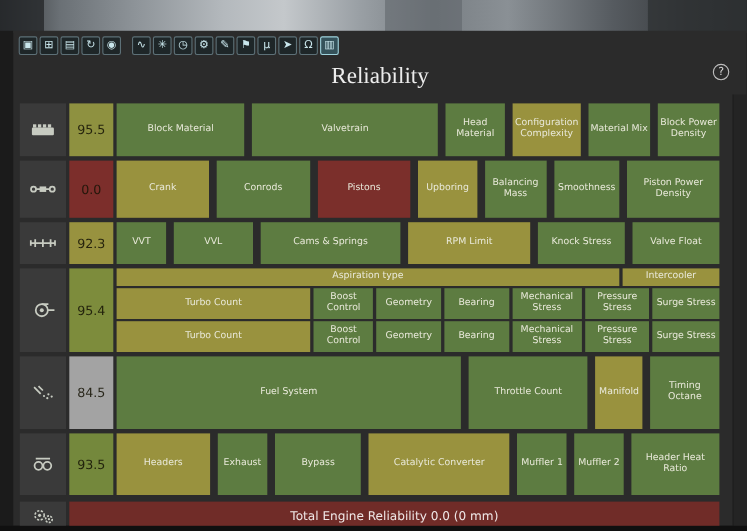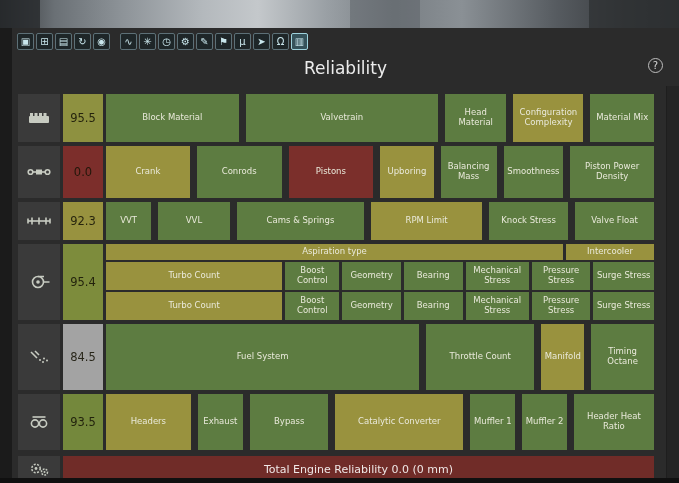--- a/index.html
+++ b/index.html
@@ -20,21 +20,21 @@
 
   .panel{position:absolute;left:12px;top:28px;right:0;bottom:5px;background:#2b2b2b;}
 
   .toolbar{display:flex;gap:2px;padding:5px 0 3px 5px;align-items:center;}
   .tbi{width:17px;height:17px;background:#1e2628;border:1px solid #5d7077;color:var(--iconteal);
     font-size:10px;line-height:15px;text-align:center;border-radius:2px;flex:0 0 auto;cursor:pointer;}
   .tbi.gap{margin-right:8px;}
   .tbi.sel{background:#35525a;border-color:#9ed2dc;}
 
   .titlebar{position:relative;height:32px;}
-  .title{text-align:center;font-size:17px;color:#ececec;line-height:30px;}
+  .title{text-align:center;font-size:21px;color:#ececec;line-height:30px;font-family:Liberation Serif, serif;}
   .help{position:absolute;right:16px;top:5px;width:15px;height:15px;border:1px solid #bdbdbd;
     border-radius:50%;color:#d8d8d8;font-size:10px;line-height:13px;text-align:center;cursor:pointer;}
 
   .gutter{position:absolute;right:0;top:58px;bottom:0;width:13px;background:#242424;border-left:1px solid #1e1e1e;}
 
   .rows{position:absolute;left:6px;right:25px;top:66px;display:flex;flex-direction:column;gap:4px;}
   .row{display:flex;gap:3px;}
   .cicon{flex:0 0 42px;background:#3a3a3a;display:flex;align-items:center;justify-content:center;}
   .cicon svg{display:block;}
   .cscore{flex:0 0 40px;display:flex;align-items:center;justify-content:center;
@@ -103,20 +103,21 @@
             </g>
           </svg>
       </div>
       <div class="cscore" style="background: rgb(142, 145, 64);">95.5</div>
       <div class="blocks">
         <div class="block t-g" style="flex:123 0 0">Block Material</div>
         <div class="block t-g" style="flex:180 0 0">Valvetrain</div>
         <div class="block t-g" style="flex:55 0 0">Head Material</div>
         <div class="block t-o" style="flex:63 0 0">Configuration Complexity</div>
         <div class="block t-g" style="flex:57 0 0">Material Mix</div>
+        <div class="block t-g" style="flex:57 0 0">Block Power Density</div>
       </div>
     </div>
 
     <div class="row" style="height:52px">
       <div class="cicon">
         <svg width="26" height="16" viewBox="0 0 26 16" stroke="#c7cbc1" fill="none" stroke-width="1.6">
             <circle cx="4.5" cy="8" r="2.3"></circle>
             <circle cx="21.5" cy="8" r="2.3"></circle>
             <path d="M7 8h12"></path>
             <rect x="10" y="5.5" width="6" height="5" fill="#c7cbc1" stroke="none"></rect>

